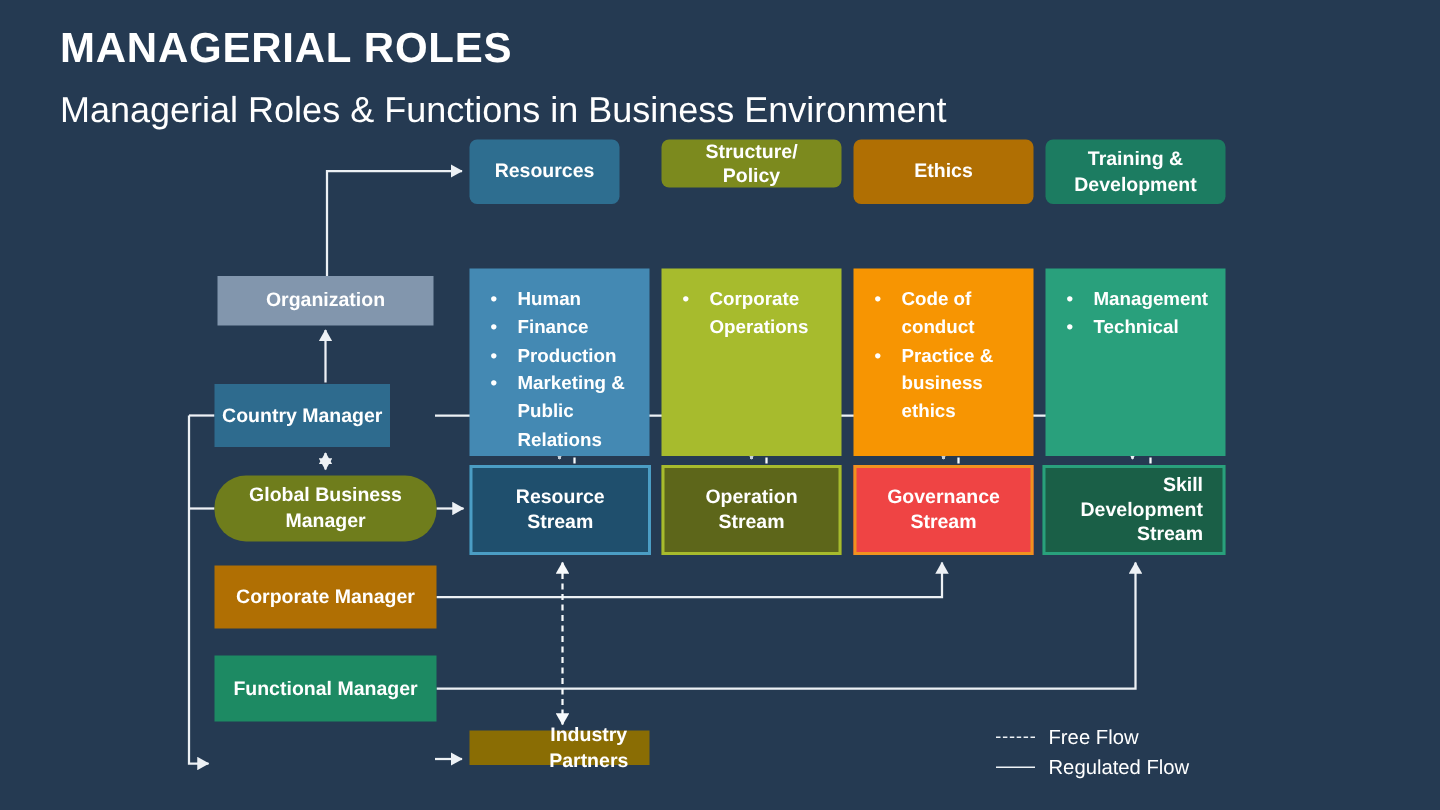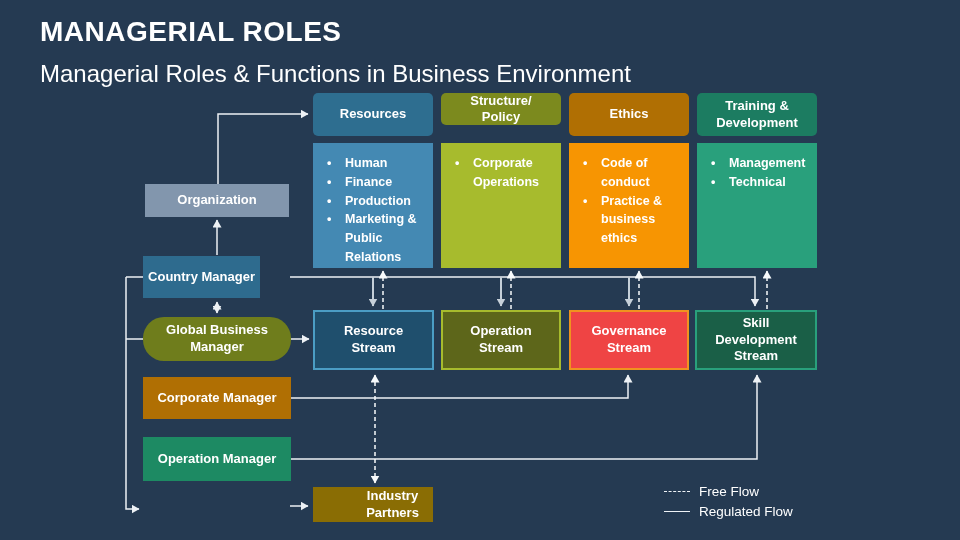--- a/index.html
+++ b/index.html
@@ -16,20 +16,21 @@
   }
   .box{position:absolute;display:flex;align-items:center;justify-content:center;
     text-align:center;box-sizing:border-box;}
   .col-header{
     border-radius:5px;font-size:13px;font-weight:700;line-height:1.25;z-index:3;
   }
   .col-header span{display:inline-block;max-width:96px;}
   .col-body{
     z-index:3;align-items:flex-start;justify-content:flex-start;text-align:left;
     padding:11px 6px 6px 6px;
+    margin-top:36px;
   }
   .col-body ul{list-style:none;margin:0;padding:0;font-size:12.5px;font-weight:600;line-height:1.5;}
   .col-body li{position:relative;padding-left:26px;}
   .col-body li::before{content:"\2022";position:absolute;left:8px;}
   .mgr{font-size:13px;font-weight:700;line-height:1.3;z-index:3;}
   .stream{font-size:13px;font-weight:700;line-height:1.3;border:2px solid;z-index:3;}
   .stream span{display:inline-block;max-width:92px;}
   .ellipse{border-radius:50%;font-size:13px;font-weight:700;z-index:3;}
   .connectors{position:absolute;left:0;top:0;z-index:2;}
   .legend{position:absolute;left:664px;top:481px;z-index:3;}
@@ -80,21 +81,21 @@
     <path d="M767 309 V271" fill="none" stroke="#F7FAFC" stroke-width="1.5" stroke-dasharray="4 3" marker-end="url(#ah-dash)"></path>
 
     <path d="M291 398 H628 V375" fill="none" stroke="#EDF1F5" stroke-width="1.5" marker-end="url(#ah-light)"></path>
     <path d="M291 459 H757 V375" fill="none" stroke="#EDF1F5" stroke-width="1.5" marker-end="url(#ah-light)"></path>
 
     <path d="M375 375 V483" fill="none" stroke="#F7FAFC" stroke-width="1.5" stroke-dasharray="4 3" marker-start="url(#ah-dash)" marker-end="url(#ah-dash)"></path>
 
     <path d="M290 506 H308" fill="none" stroke="#EDF1F5" stroke-width="1.5" marker-end="url(#ah-light)"></path>
   </svg>
 
-  <div class="box col-header" style="left: 313px; top: 93px; width: 120px; height: 43px; background: rgb(46, 110, 144);">
+  <div class="box col-header" style="left: 313px; top: 93px; width: 100px; height: 43px; background: rgb(46, 110, 144);">
     <span>Resources</span>
   </div>
   <div class="box col-header" style="left: 441px; top: 93px; width: 120px; height: 32px; background: rgb(124, 138, 30);">
     <span>Structure/ Policy</span>
   </div>
   <div class="box col-header" style="left: 569px; top: 93px; width: 120px; height: 43px; background: rgb(176, 111, 3);">
     <span>Ethics</span>
   </div>
   <div class="box col-header" style="left: 697px; top: 93px; width: 120px; height: 43px; background: rgb(28, 124, 97);">
     <span>Training &amp; Development</span>
@@ -132,37 +133,37 @@
   <div class="box mgr" style="left: 143px; top: 256px; width: 117px; height: 42px; background: rgb(46, 107, 142);">
     <span>Country Manager</span>
   </div>
   <div class="box mgr" style="left: 143px; top: 317px; width: 148px; height: 44px; background: rgb(111, 125, 28); border-radius: 21px;">
     <span style="max-width:120px;">Global Business Manager</span>
   </div>
   <div class="box mgr" style="left: 143px; top: 377px; width: 148px; height: 42px; background: rgb(176, 111, 3);">
     <span>Corporate Manager</span>
   </div>
   <div class="box mgr" style="left: 143px; top: 437px; width: 148px; height: 44px; background: rgb(29, 138, 99);">
-    <span>Operation Manager</span>
+    <span>Functional Manager</span>
   </div>
 
   <div class="box stream" style="left: 313px; top: 310px; width: 121px; height: 60px; background: rgb(31, 79, 109); border-color: rgb(75, 157, 196);">
     <span>Resource Stream</span>
   </div>
   <div class="box stream" style="left: 441px; top: 310px; width: 120px; height: 60px; background: rgb(93, 102, 26); border-color: rgb(167, 187, 45);">
     <span>Operation Stream</span>
   </div>
   <div class="box stream" style="left: 569px; top: 310px; width: 120px; height: 60px; background: #ef4444; border-color: rgb(240, 146, 31);">
     <span>Governance Stream</span>
   </div>
-  <div class="box stream" style="left: 695px; top: 310px; width: 122px; height: 60px; background: rgb(26, 95, 71); border-color: rgb(41, 160, 124);">
+  <div class="box stream" style="left: 695px; top: 310px; width: 122px; height: 60px; background: rgb(26, 95, 71); border-color: rgb(41, 160, 124); text-align: right;">
     <span>Skill Development Stream</span>
   </div>
 
-  <div class="box mgr" style="left: 313px; top: 487px; width: 120px; height: 35px; background: rgb(138, 109, 4); padding-left: 39px;">
+  <div class="box mgr" style="left: 313px; top: 487px; width: 120px; height: 23px; background: rgb(138, 109, 4); padding-left: 39px;">
     <span>Industry Partners</span>
   </div>
 
   <div class="legend">
     <div class="legend-row">
       <span class="legend-sample dashed"></span>
       <span class="legend-label">Free Flow</span>
     </div>
     <div class="legend-row">
       <span class="legend-sample"></span>

